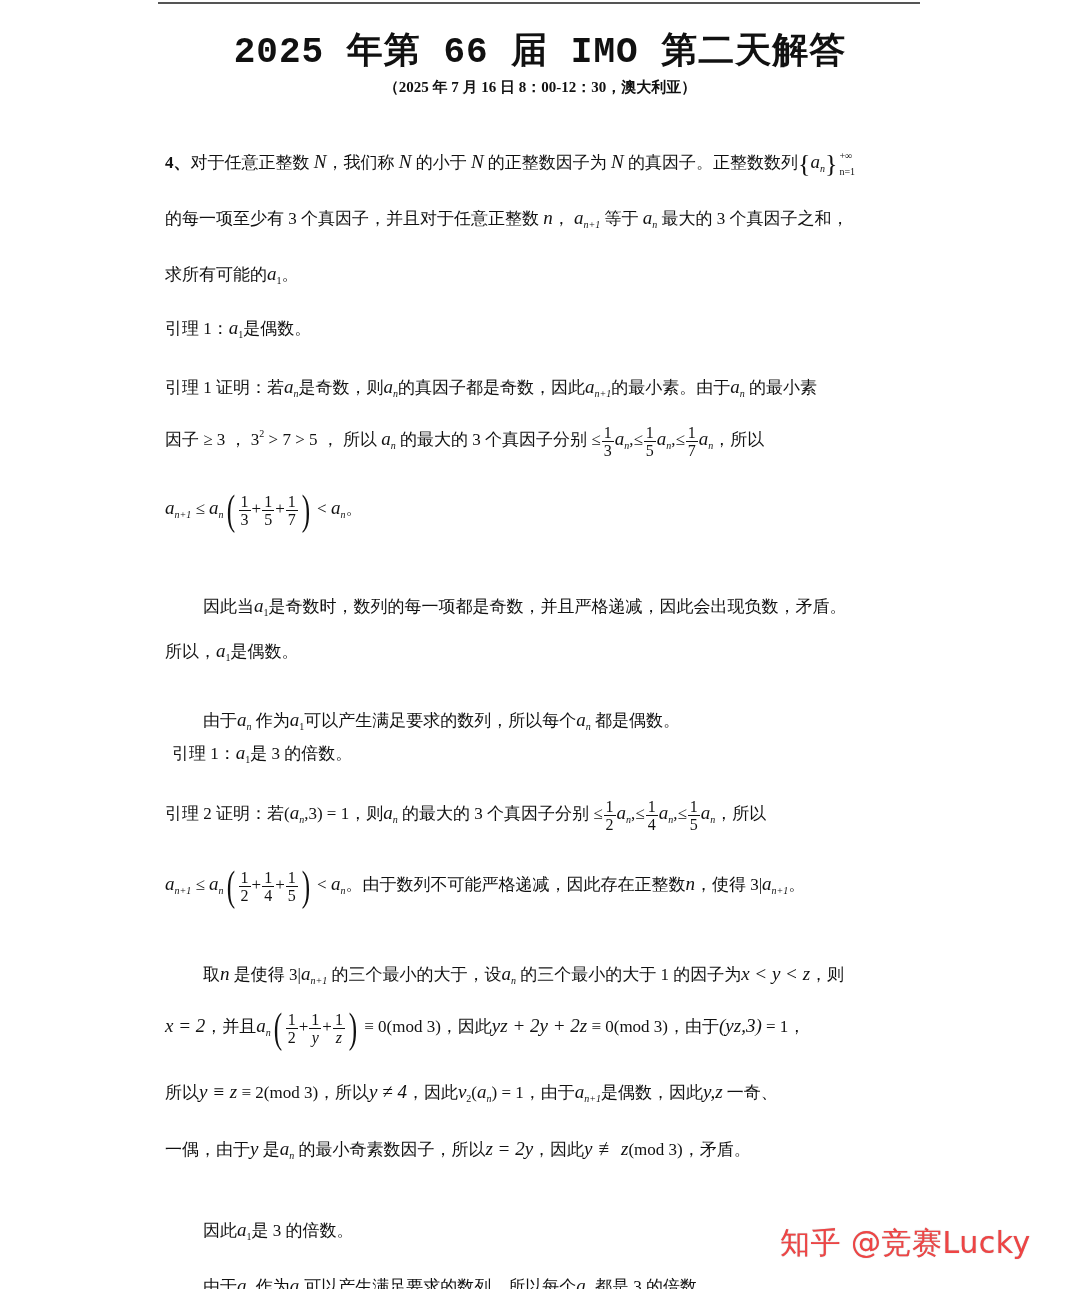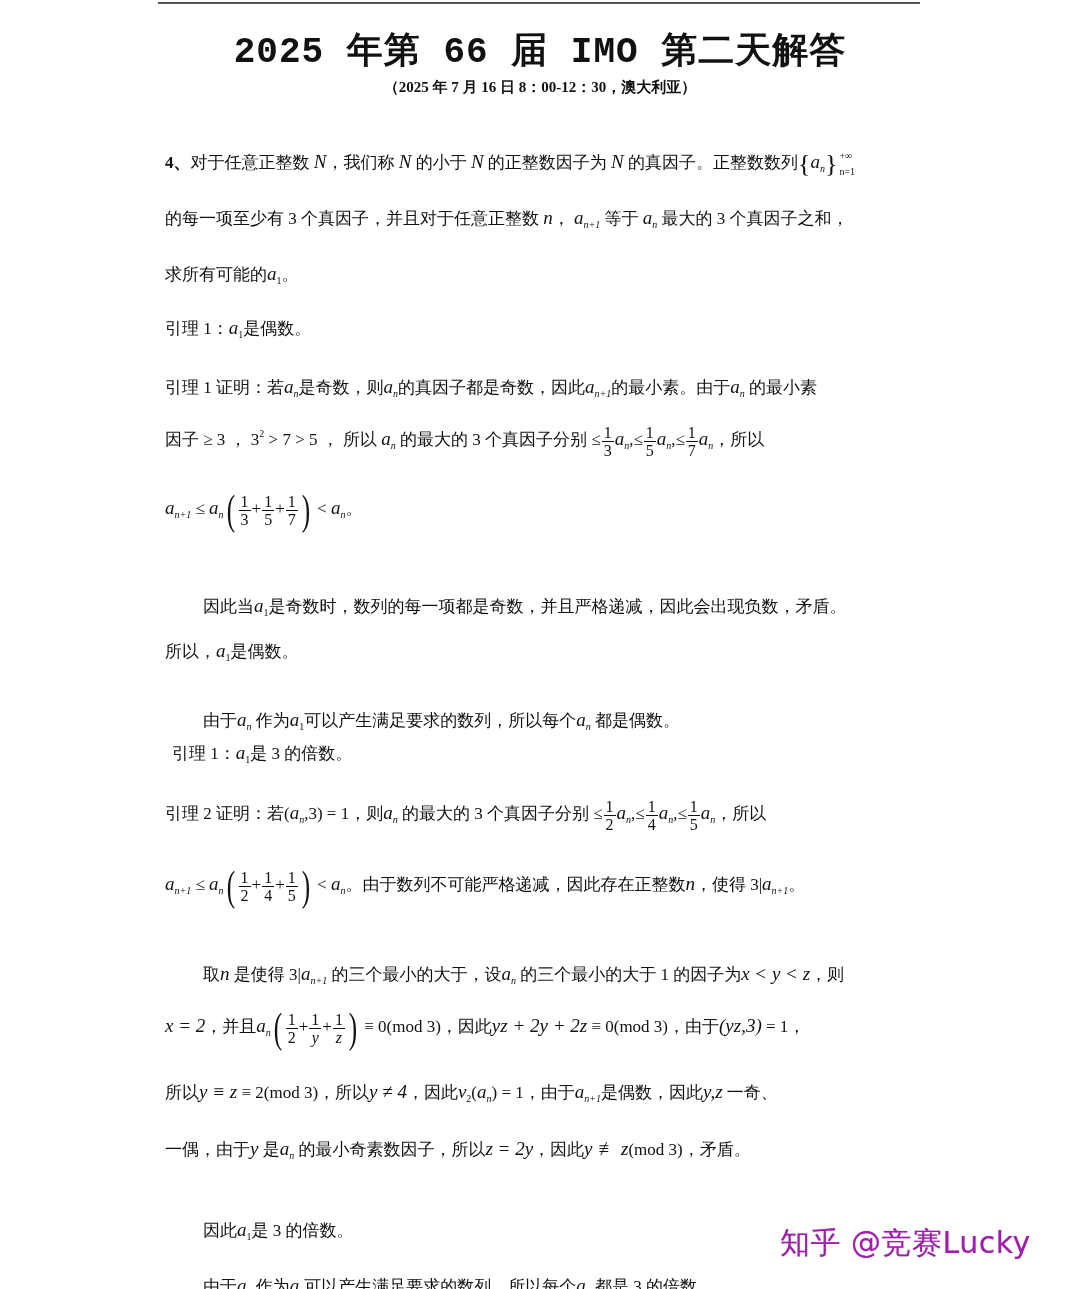--- a/index.html
+++ b/index.html
@@ -41,21 +41,21 @@
   .frac .den { padding: 0 2px; }
   .frac .den.it { font-style: italic; }
   .paren { font-size: 42px; font-weight: 100; vertical-align: middle; line-height: 40px; transform: scaleX(0.6); display: inline-block; }
   .brace { font-size: 26px; vertical-align: middle; }
   .limits {
     display: inline-flex; flex-direction: column; font-size: 10px; line-height: 16px;
     vertical-align: middle; margin-left: 2px;
   }
   .watermark {
     position: absolute; left: 780px; top: 1223px;
-    font-family: "DejaVu Sans", sans-serif; font-size: 30px; color: #a21caf;
+    font-family: "DejaVu Sans", sans-serif; font-size: 30px; color: #ef4444;
     letter-spacing: 0.5px;
     text-shadow: 0 0 1px #aaa;
   }
 </style>
 </head>
 <body>
 
 <div class="top-rule"></div>
 
 <div class="title">2025 年第 66 届 IMO 第二天解答</div>

